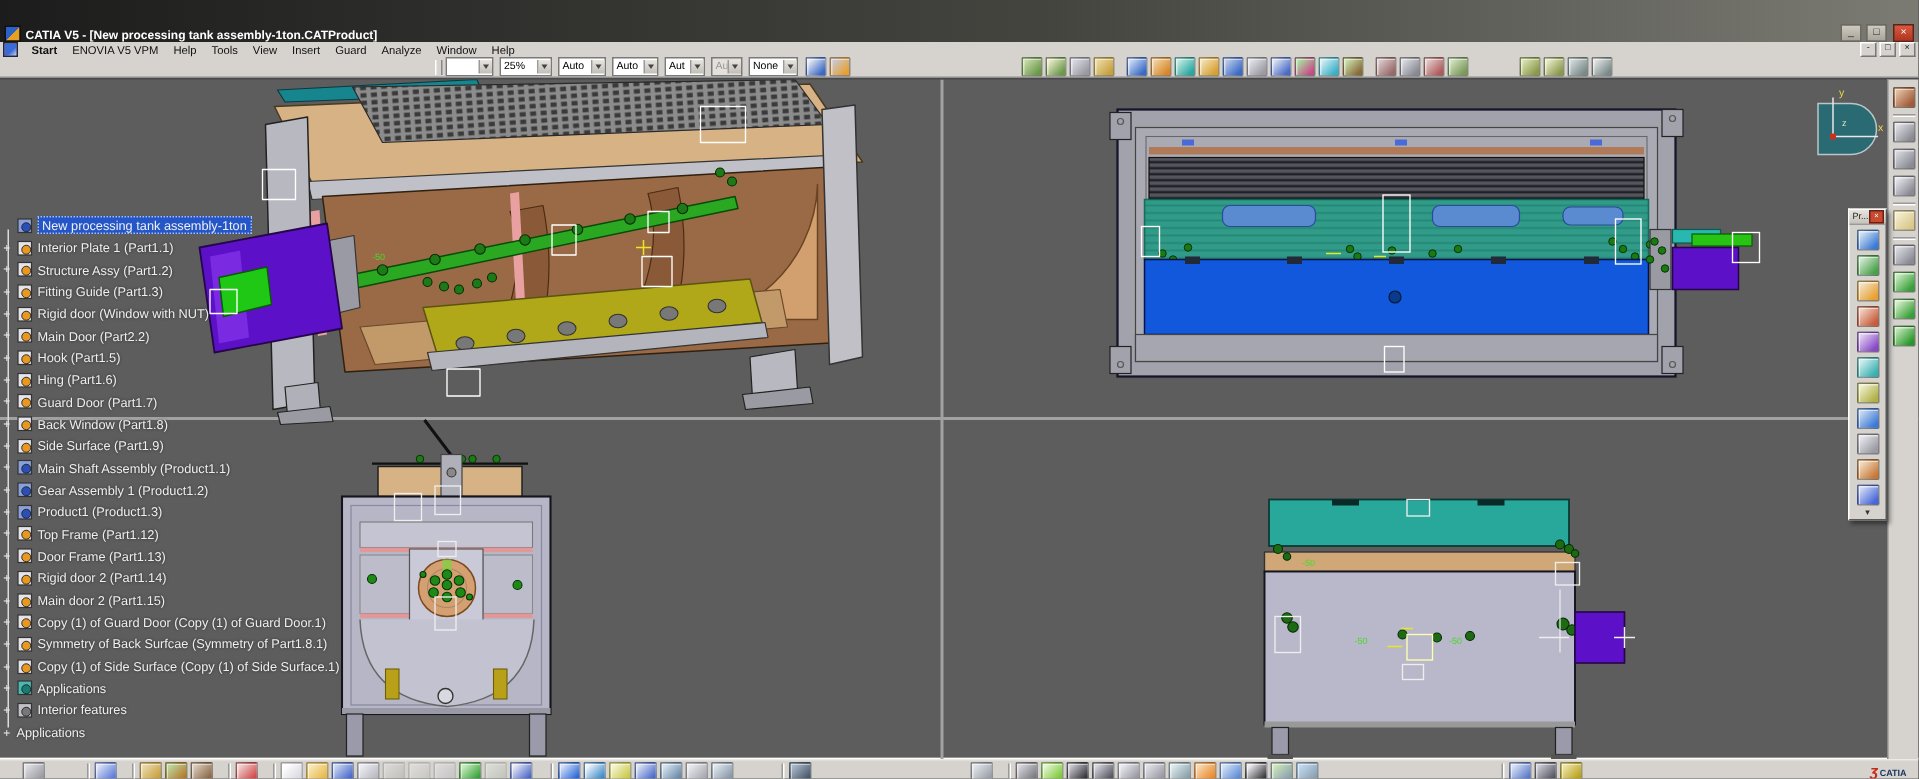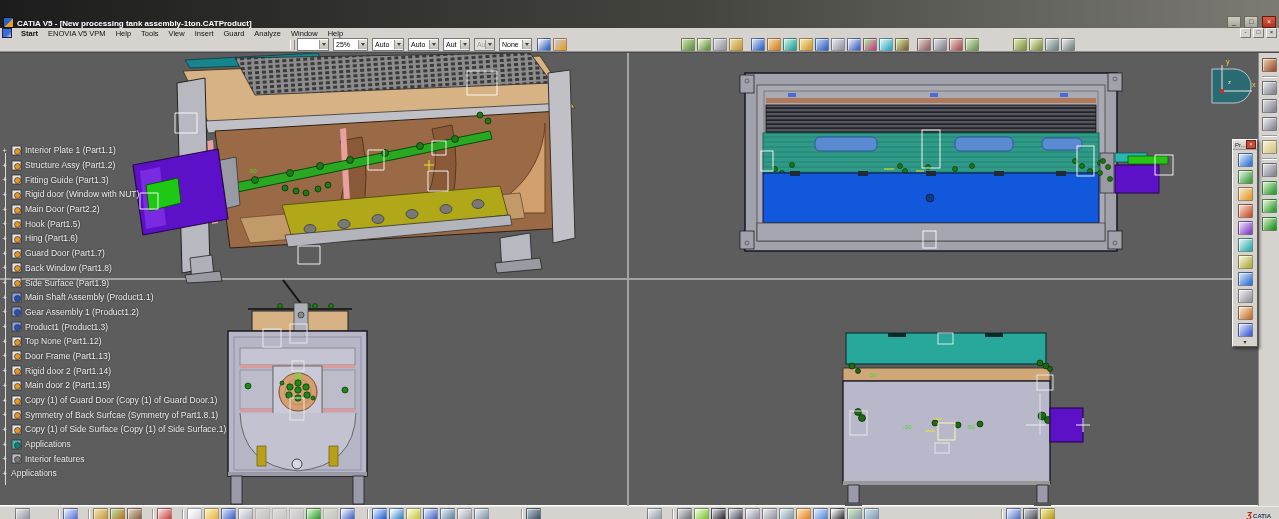--- a/index.html
+++ b/index.html
@@ -447,158 +447,168 @@
       <rect x="1220" y="36" width="4" height="4" fill="#c83020"></rect>
       <text x="1226" y="11" font-size="7" fill="#e8d840">y</text>
       <text x="1252" y="34" font-size="7" fill="#e8d840">x</text>
       <text x="1228" y="31" font-size="6" fill="#e8e8c0">z</text>
     </g>
   </svg>
 
   <div class="tree-vline"></div>
   <div class="tree">
       <div class="tree-item">
-        <span class="plus">+</span>
-        <span class="ticon">
-          <svg width="11" height="11">
-            <rect x="1" y="1" width="9" height="9" fill="#e4e4ea" stroke="#333" stroke-width="0.8"></rect>
-            <circle cx="6.5" cy="6.5" r="3" fill="#e89820" stroke="#222" stroke-width="0.6"></circle>
-          </svg>
-        </span>
-        <span class="tlabel">Interior Plate 1 (Part1.1)</span>
-      </div>
-      <div class="tree-item">
-        <span class="plus">+</span>
-        <span class="ticon">
-          <svg width="11" height="11">
-            <rect x="1" y="1" width="9" height="9" fill="#e4e4ea" stroke="#333" stroke-width="0.8"></rect>
-            <circle cx="6.5" cy="6.5" r="3" fill="#e89820" stroke="#222" stroke-width="0.6"></circle>
-          </svg>
-        </span>
-        <span class="tlabel">Structure Assy (Part1.2)</span>
-      </div>
-      <div class="tree-item">
-        <span class="plus">+</span>
-        <span class="ticon">
-          <svg width="11" height="11">
-            <rect x="1" y="1" width="9" height="9" fill="#e4e4ea" stroke="#333" stroke-width="0.8"></rect>
-            <circle cx="6.5" cy="6.5" r="3" fill="#e89820" stroke="#222" stroke-width="0.6"></circle>
-          </svg>
-        </span>
-        <span class="tlabel">Fitting Guide (Part1.3)</span>
-      </div>
-      <div class="tree-item">
-        <span class="plus">+</span>
-        <span class="ticon">
-          <svg width="11" height="11">
-            <rect x="1" y="1" width="9" height="9" fill="#e4e4ea" stroke="#333" stroke-width="0.8"></rect>
-            <circle cx="6.5" cy="6.5" r="3" fill="#e89820" stroke="#222" stroke-width="0.6"></circle>
-          </svg>
-        </span>
-        <span class="tlabel">Rigid door (Window with NUT)</span>
-      </div>
-      <div class="tree-item">
-        <span class="plus">+</span>
-        <span class="ticon">
-          <svg width="11" height="11">
-            <rect x="1" y="1" width="9" height="9" fill="#e4e4ea" stroke="#333" stroke-width="0.8"></rect>
-            <circle cx="6.5" cy="6.5" r="3" fill="#e89820" stroke="#222" stroke-width="0.6"></circle>
-          </svg>
-        </span>
-        <span class="tlabel">Main Door (Part2.2)</span>
-      </div>
-      <div class="tree-item">
-        <span class="plus">+</span>
-        <span class="ticon">
-          <svg width="11" height="11">
-            <rect x="1" y="1" width="9" height="9" fill="#e4e4ea" stroke="#333" stroke-width="0.8"></rect>
-            <circle cx="6.5" cy="6.5" r="3" fill="#e89820" stroke="#222" stroke-width="0.6"></circle>
-          </svg>
-        </span>
-        <span class="tlabel">Hook (Part1.5)</span>
-      </div>
-      <div class="tree-item">
-        <span class="plus">+</span>
-        <span class="ticon">
-          <svg width="11" height="11">
-            <rect x="1" y="1" width="9" height="9" fill="#e4e4ea" stroke="#333" stroke-width="0.8"></rect>
-            <circle cx="6.5" cy="6.5" r="3" fill="#e89820" stroke="#222" stroke-width="0.6"></circle>
-          </svg>
-        </span>
-        <span class="tlabel">Hing (Part1.6)</span>
-      </div>
-      <div class="tree-item">
-        <span class="plus">+</span>
-        <span class="ticon">
-          <svg width="11" height="11">
-            <rect x="1" y="1" width="9" height="9" fill="#e4e4ea" stroke="#333" stroke-width="0.8"></rect>
-            <circle cx="6.5" cy="6.5" r="3" fill="#e89820" stroke="#222" stroke-width="0.6"></circle>
-          </svg>
-        </span>
-        <span class="tlabel">Guard Door (Part1.7)</span>
-      </div>
-      <div class="tree-item">
-        <span class="plus">+</span>
-        <span class="ticon">
-          <svg width="11" height="11">
-            <rect x="1" y="1" width="9" height="9" fill="#e4e4ea" stroke="#333" stroke-width="0.8"></rect>
-            <circle cx="6.5" cy="6.5" r="3" fill="#e89820" stroke="#222" stroke-width="0.6"></circle>
-          </svg>
-        </span>
-        <span class="tlabel">Back Window (Part1.8)</span>
-      </div>
-      <div class="tree-item">
-        <span class="plus">+</span>
-        <span class="ticon">
-          <svg width="11" height="11">
-            <rect x="1" y="1" width="9" height="9" fill="#e4e4ea" stroke="#333" stroke-width="0.8"></rect>
-            <circle cx="6.5" cy="6.5" r="3" fill="#e89820" stroke="#222" stroke-width="0.6"></circle>
-          </svg>
-        </span>
-        <span class="tlabel">Side Surface (Part1.9)</span>
-      </div>
-      <div class="tree-item">
-        <span class="plus">+</span>
+        <span class="plus"></span>
         <span class="ticon">
           <svg width="11" height="11">
             <rect x="1" y="1" width="9" height="9" fill="#8aa0d8" stroke="#333" stroke-width="0.8"></rect>
             <circle cx="6.5" cy="6.5" r="3" fill="#2a50b8" stroke="#222" stroke-width="0.6"></circle>
           </svg>
         </span>
-        <span class="tlabel">Main Shaft Assembly (Product1.1)</span>
+        <span class="tlabel sel">New processing tank assembly-1ton</span>
+      </div>
+      <div class="tree-item">
+        <span class="plus">+</span>
+        <span class="ticon">
+          <svg width="11" height="11">
+            <rect x="1" y="1" width="9" height="9" fill="#e4e4ea" stroke="#333" stroke-width="0.8"></rect>
+            <circle cx="6.5" cy="6.5" r="3" fill="#e89820" stroke="#222" stroke-width="0.6"></circle>
+          </svg>
+        </span>
+        <span class="tlabel">Interior Plate 1 (Part1.1)</span>
+      </div>
+      <div class="tree-item">
+        <span class="plus">+</span>
+        <span class="ticon">
+          <svg width="11" height="11">
+            <rect x="1" y="1" width="9" height="9" fill="#e4e4ea" stroke="#333" stroke-width="0.8"></rect>
+            <circle cx="6.5" cy="6.5" r="3" fill="#e89820" stroke="#222" stroke-width="0.6"></circle>
+          </svg>
+        </span>
+        <span class="tlabel">Structure Assy (Part1.2)</span>
+      </div>
+      <div class="tree-item">
+        <span class="plus">+</span>
+        <span class="ticon">
+          <svg width="11" height="11">
+            <rect x="1" y="1" width="9" height="9" fill="#e4e4ea" stroke="#333" stroke-width="0.8"></rect>
+            <circle cx="6.5" cy="6.5" r="3" fill="#e89820" stroke="#222" stroke-width="0.6"></circle>
+          </svg>
+        </span>
+        <span class="tlabel">Fitting Guide (Part1.3)</span>
+      </div>
+      <div class="tree-item">
+        <span class="plus">+</span>
+        <span class="ticon">
+          <svg width="11" height="11">
+            <rect x="1" y="1" width="9" height="9" fill="#e4e4ea" stroke="#333" stroke-width="0.8"></rect>
+            <circle cx="6.5" cy="6.5" r="3" fill="#e89820" stroke="#222" stroke-width="0.6"></circle>
+          </svg>
+        </span>
+        <span class="tlabel">Rigid door (Window with NUT)</span>
+      </div>
+      <div class="tree-item">
+        <span class="plus">+</span>
+        <span class="ticon">
+          <svg width="11" height="11">
+            <rect x="1" y="1" width="9" height="9" fill="#e4e4ea" stroke="#333" stroke-width="0.8"></rect>
+            <circle cx="6.5" cy="6.5" r="3" fill="#e89820" stroke="#222" stroke-width="0.6"></circle>
+          </svg>
+        </span>
+        <span class="tlabel">Main Door (Part2.2)</span>
+      </div>
+      <div class="tree-item">
+        <span class="plus">+</span>
+        <span class="ticon">
+          <svg width="11" height="11">
+            <rect x="1" y="1" width="9" height="9" fill="#e4e4ea" stroke="#333" stroke-width="0.8"></rect>
+            <circle cx="6.5" cy="6.5" r="3" fill="#e89820" stroke="#222" stroke-width="0.6"></circle>
+          </svg>
+        </span>
+        <span class="tlabel">Hook (Part1.5)</span>
+      </div>
+      <div class="tree-item">
+        <span class="plus">+</span>
+        <span class="ticon">
+          <svg width="11" height="11">
+            <rect x="1" y="1" width="9" height="9" fill="#e4e4ea" stroke="#333" stroke-width="0.8"></rect>
+            <circle cx="6.5" cy="6.5" r="3" fill="#e89820" stroke="#222" stroke-width="0.6"></circle>
+          </svg>
+        </span>
+        <span class="tlabel">Hing (Part1.6)</span>
+      </div>
+      <div class="tree-item">
+        <span class="plus">+</span>
+        <span class="ticon">
+          <svg width="11" height="11">
+            <rect x="1" y="1" width="9" height="9" fill="#e4e4ea" stroke="#333" stroke-width="0.8"></rect>
+            <circle cx="6.5" cy="6.5" r="3" fill="#e89820" stroke="#222" stroke-width="0.6"></circle>
+          </svg>
+        </span>
+        <span class="tlabel">Guard Door (Part1.7)</span>
+      </div>
+      <div class="tree-item">
+        <span class="plus">+</span>
+        <span class="ticon">
+          <svg width="11" height="11">
+            <rect x="1" y="1" width="9" height="9" fill="#e4e4ea" stroke="#333" stroke-width="0.8"></rect>
+            <circle cx="6.5" cy="6.5" r="3" fill="#e89820" stroke="#222" stroke-width="0.6"></circle>
+          </svg>
+        </span>
+        <span class="tlabel">Back Window (Part1.8)</span>
+      </div>
+      <div class="tree-item">
+        <span class="plus">+</span>
+        <span class="ticon">
+          <svg width="11" height="11">
+            <rect x="1" y="1" width="9" height="9" fill="#e4e4ea" stroke="#333" stroke-width="0.8"></rect>
+            <circle cx="6.5" cy="6.5" r="3" fill="#e89820" stroke="#222" stroke-width="0.6"></circle>
+          </svg>
+        </span>
+        <span class="tlabel">Side Surface (Part1.9)</span>
       </div>
       <div class="tree-item">
         <span class="plus">+</span>
         <span class="ticon">
           <svg width="11" height="11">
             <rect x="1" y="1" width="9" height="9" fill="#8aa0d8" stroke="#333" stroke-width="0.8"></rect>
             <circle cx="6.5" cy="6.5" r="3" fill="#2a50b8" stroke="#222" stroke-width="0.6"></circle>
           </svg>
         </span>
-        <span class="tlabel">Gear Assembly 1 (Product1.2)</span>
+        <span class="tlabel">Main Shaft Assembly (Product1.1)</span>
       </div>
       <div class="tree-item">
         <span class="plus">+</span>
         <span class="ticon">
           <svg width="11" height="11">
             <rect x="1" y="1" width="9" height="9" fill="#8aa0d8" stroke="#333" stroke-width="0.8"></rect>
             <circle cx="6.5" cy="6.5" r="3" fill="#2a50b8" stroke="#222" stroke-width="0.6"></circle>
           </svg>
         </span>
+        <span class="tlabel">Gear Assembly 1 (Product1.2)</span>
+      </div>
+      <div class="tree-item">
+        <span class="plus">+</span>
+        <span class="ticon">
+          <svg width="11" height="11">
+            <rect x="1" y="1" width="9" height="9" fill="#8aa0d8" stroke="#333" stroke-width="0.8"></rect>
+            <circle cx="6.5" cy="6.5" r="3" fill="#2a50b8" stroke="#222" stroke-width="0.6"></circle>
+          </svg>
+        </span>
         <span class="tlabel">Product1 (Product1.3)</span>
       </div>
       <div class="tree-item">
         <span class="plus">+</span>
         <span class="ticon">
           <svg width="11" height="11">
             <rect x="1" y="1" width="9" height="9" fill="#e4e4ea" stroke="#333" stroke-width="0.8"></rect>
             <circle cx="6.5" cy="6.5" r="3" fill="#e89820" stroke="#222" stroke-width="0.6"></circle>
           </svg>
         </span>
-        <span class="tlabel">Top None (Part1.12)</span>
+        <span class="tlabel">Top Frame (Part1.12)</span>
       </div>
       <div class="tree-item">
         <span class="plus">+</span>
         <span class="ticon">
           <svg width="11" height="11">
             <rect x="1" y="1" width="9" height="9" fill="#e4e4ea" stroke="#333" stroke-width="0.8"></rect>
             <circle cx="6.5" cy="6.5" r="3" fill="#e89820" stroke="#222" stroke-width="0.6"></circle>
           </svg>
         </span>
         <span class="tlabel">Door Frame (Part1.13)</span>

